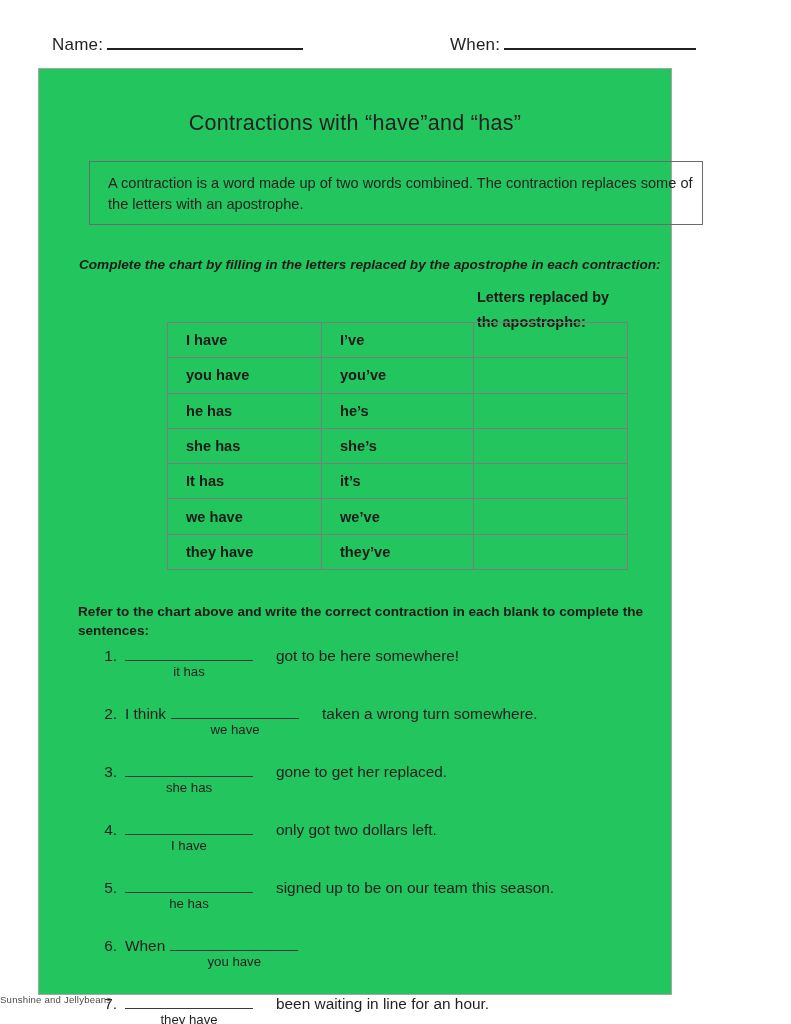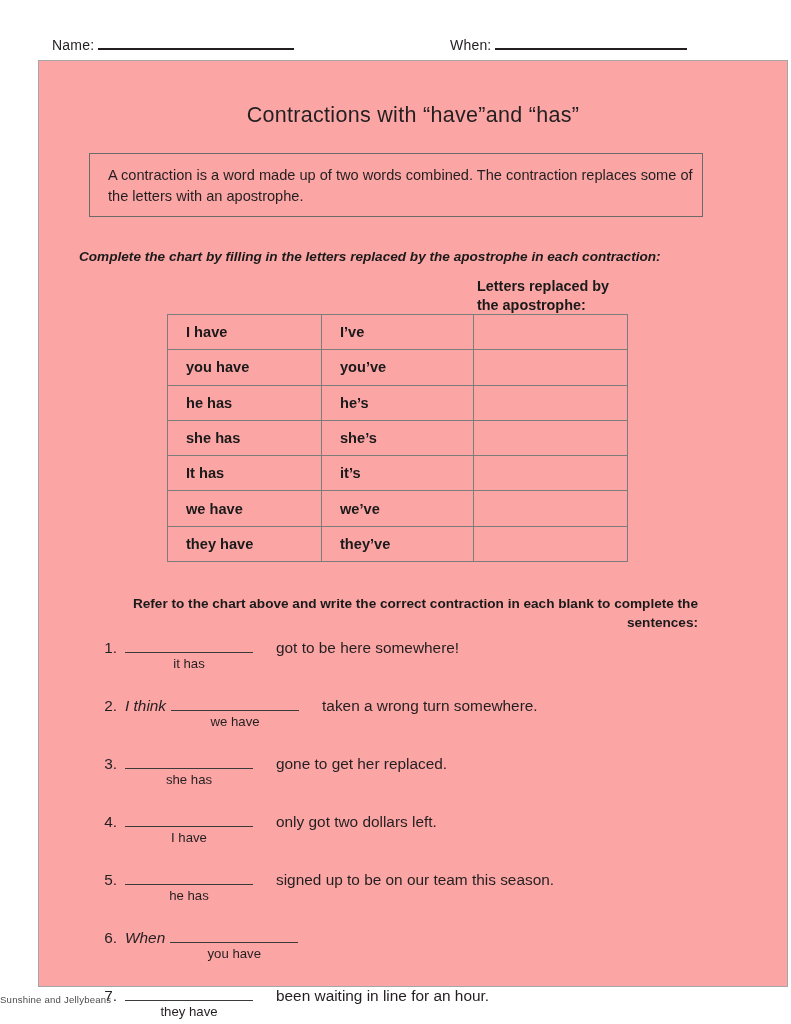--- a/index.html
+++ b/index.html
@@ -27,43 +27,43 @@
   }
   .field-group {
     position: absolute;
     display: flex;
     align-items: baseline;
     white-space: nowrap;
   }
   .field-group.name { left: 0px; }
   .field-group.date { left: 398px; }
   .field-label {
-    font-size: 14px;
+    font-size: 17px;
     letter-spacing: 0.2px;
     color: #231f20;
   }
   .field-rule {
     display: inline-block;
     border-bottom: 2.2px solid #231f20;
     margin-left: 4px;
     height: 14px;
   }
   .field-group.name .field-rule { width: 196px; }
   .field-group.date .field-rule { width: 192px; }
 
   
   .page-frame {
     position: absolute;
     left: 38px;
-    top: 60px;
-    width: 750px;
+    top: 68px;
+    width: 634px;
     height: 927px;
     border: 1.4px solid #a6a6a6;
     box-sizing: border-box;
-    background: #fca5a5;
+    background: #22c55e;
   }
 
   
   .worksheet-title {
     position: absolute;
     top: 42px;
     left: 0;
     width: 100%;
     text-align: center;
     font-size: 21.5px;
@@ -99,31 +99,30 @@
   .instruction.first {
     left: 40px;
     top: 186px;
     width: 660px;
     font-style: italic;
   }
   .instruction.second {
     left: 39px;
     top: 533px;
     width: 620px;
-    text-align: right;
   }
 
   
   .column-header {
     position: absolute;
     left: 438px;
     top: 216px;
     font-weight: bold;
     font-size: 14.4px;
-    line-height: 19px;
+    line-height: 25px;
     color: #1a1a1a;
   }
 
   
   .contraction-table {
     position: absolute;
     left: 128px;
     top: 253px;
     width: 460px;
     border-collapse: collapse;
@@ -163,21 +162,20 @@
   }
   .item-number {
     width: 26px;
     flex: 0 0 26px;
     text-align: right;
     margin-right: 8px;
     font-size: 15.4px;
   }
   .lead-text {
     margin-right: 5px;
-    font-style: italic;
   }
   .blank-holder {
     position: relative;
     display: inline-block;
   }
   .blank-rule {
     display: inline-block;
     width: 128px;
     height: 13px;
     border-bottom: 1.5px solid #3a3a3a;

